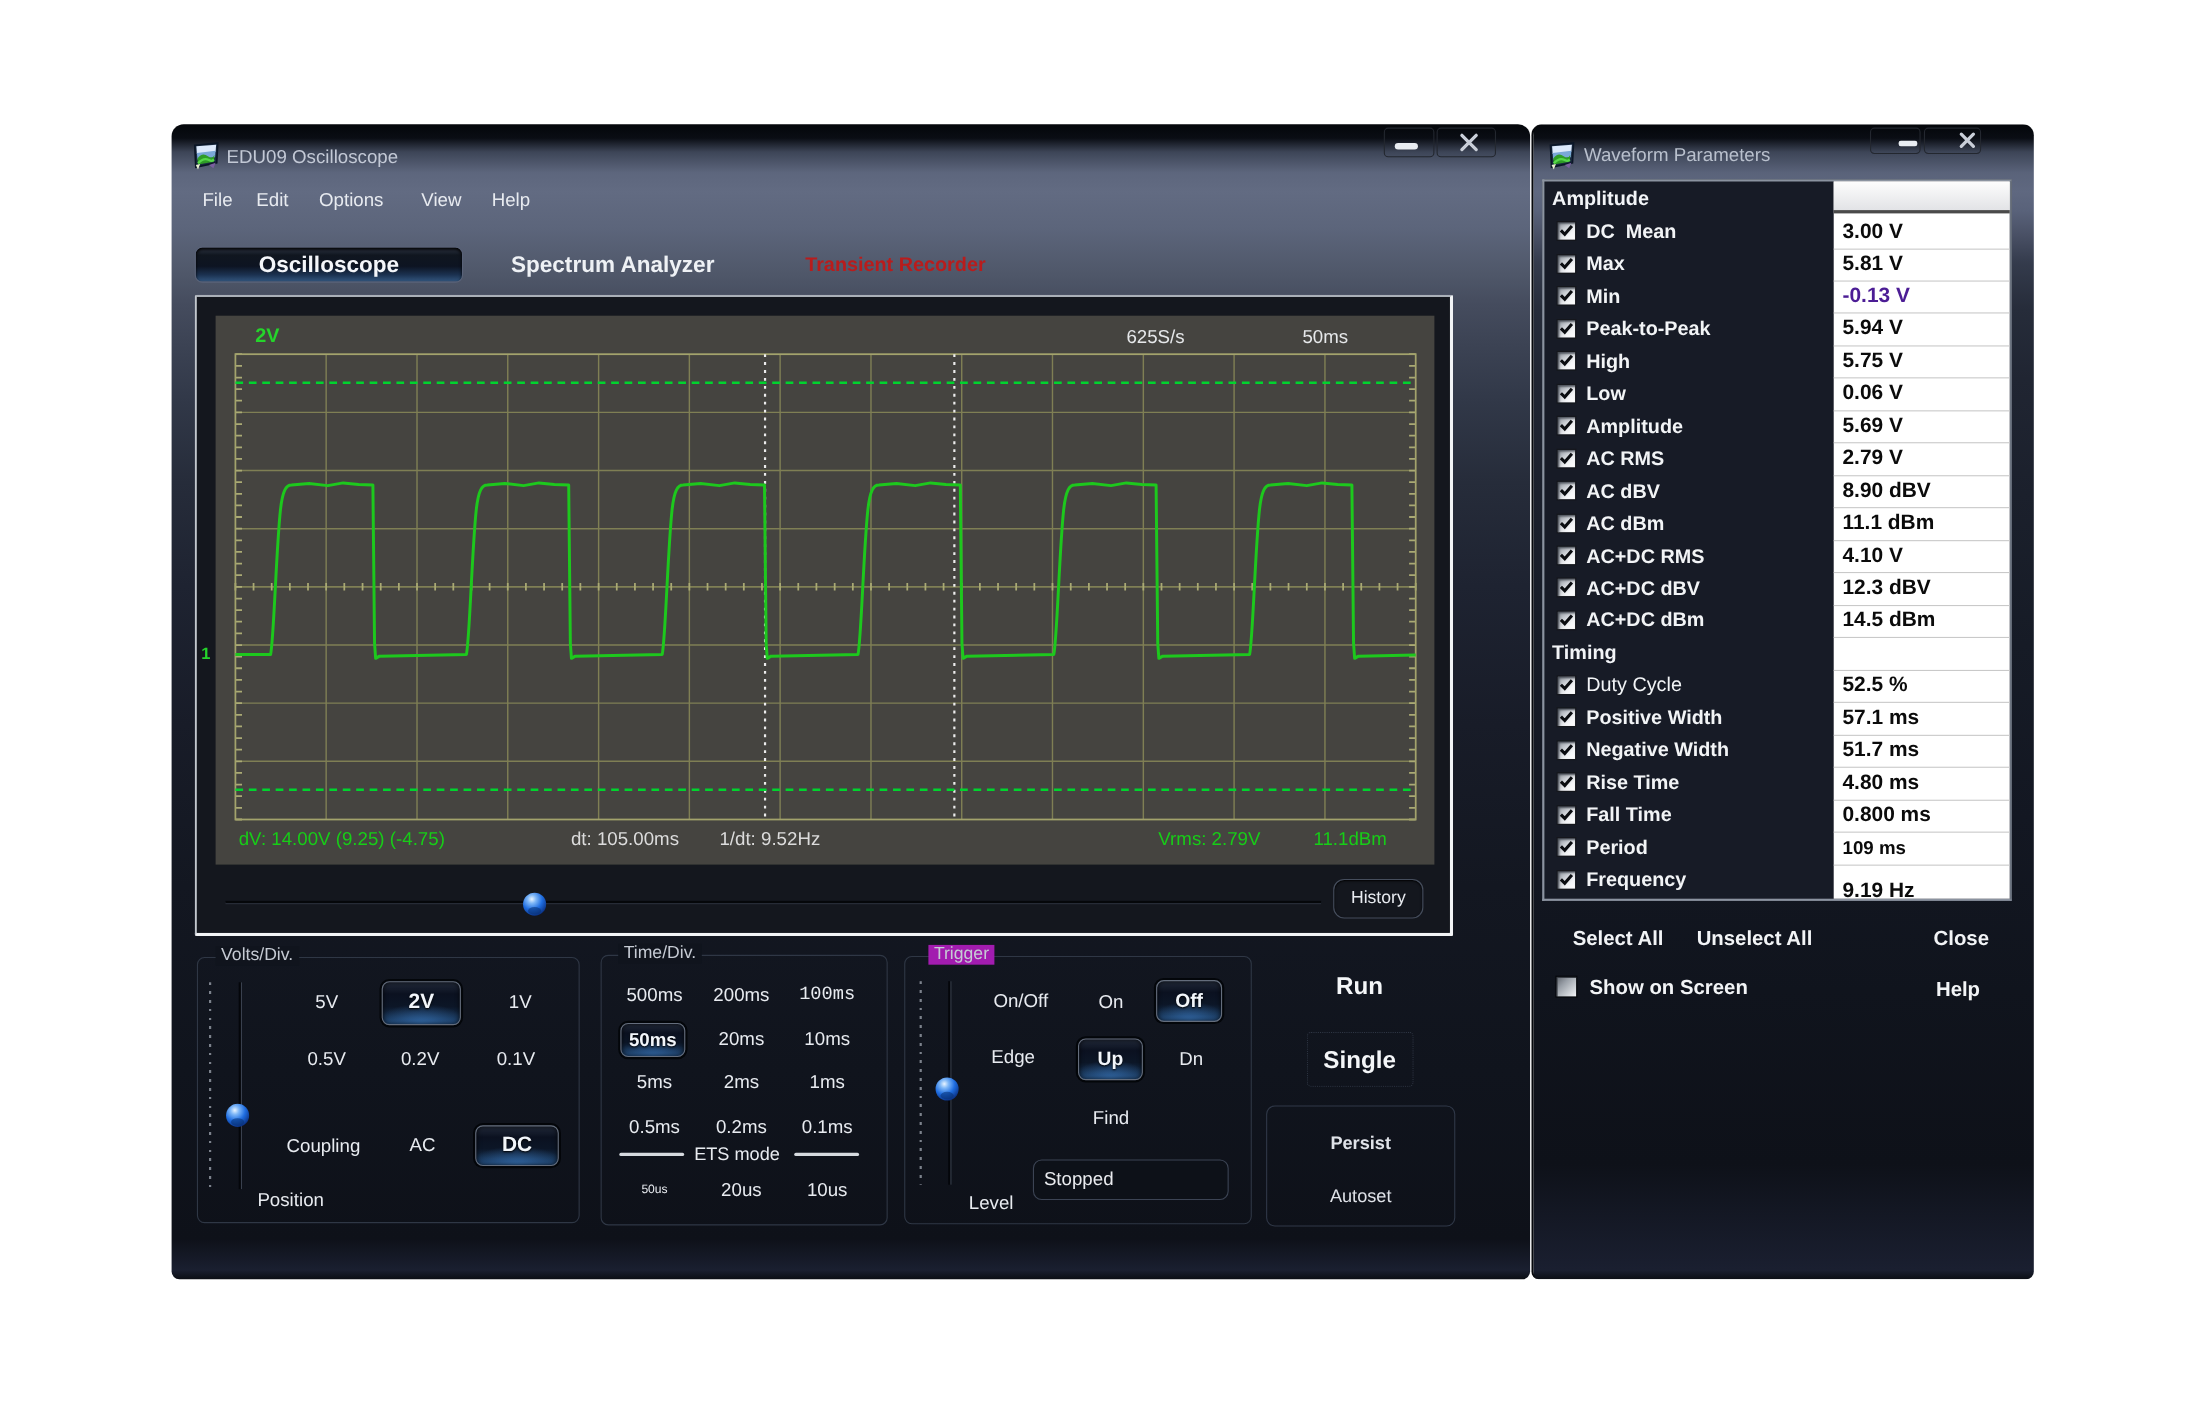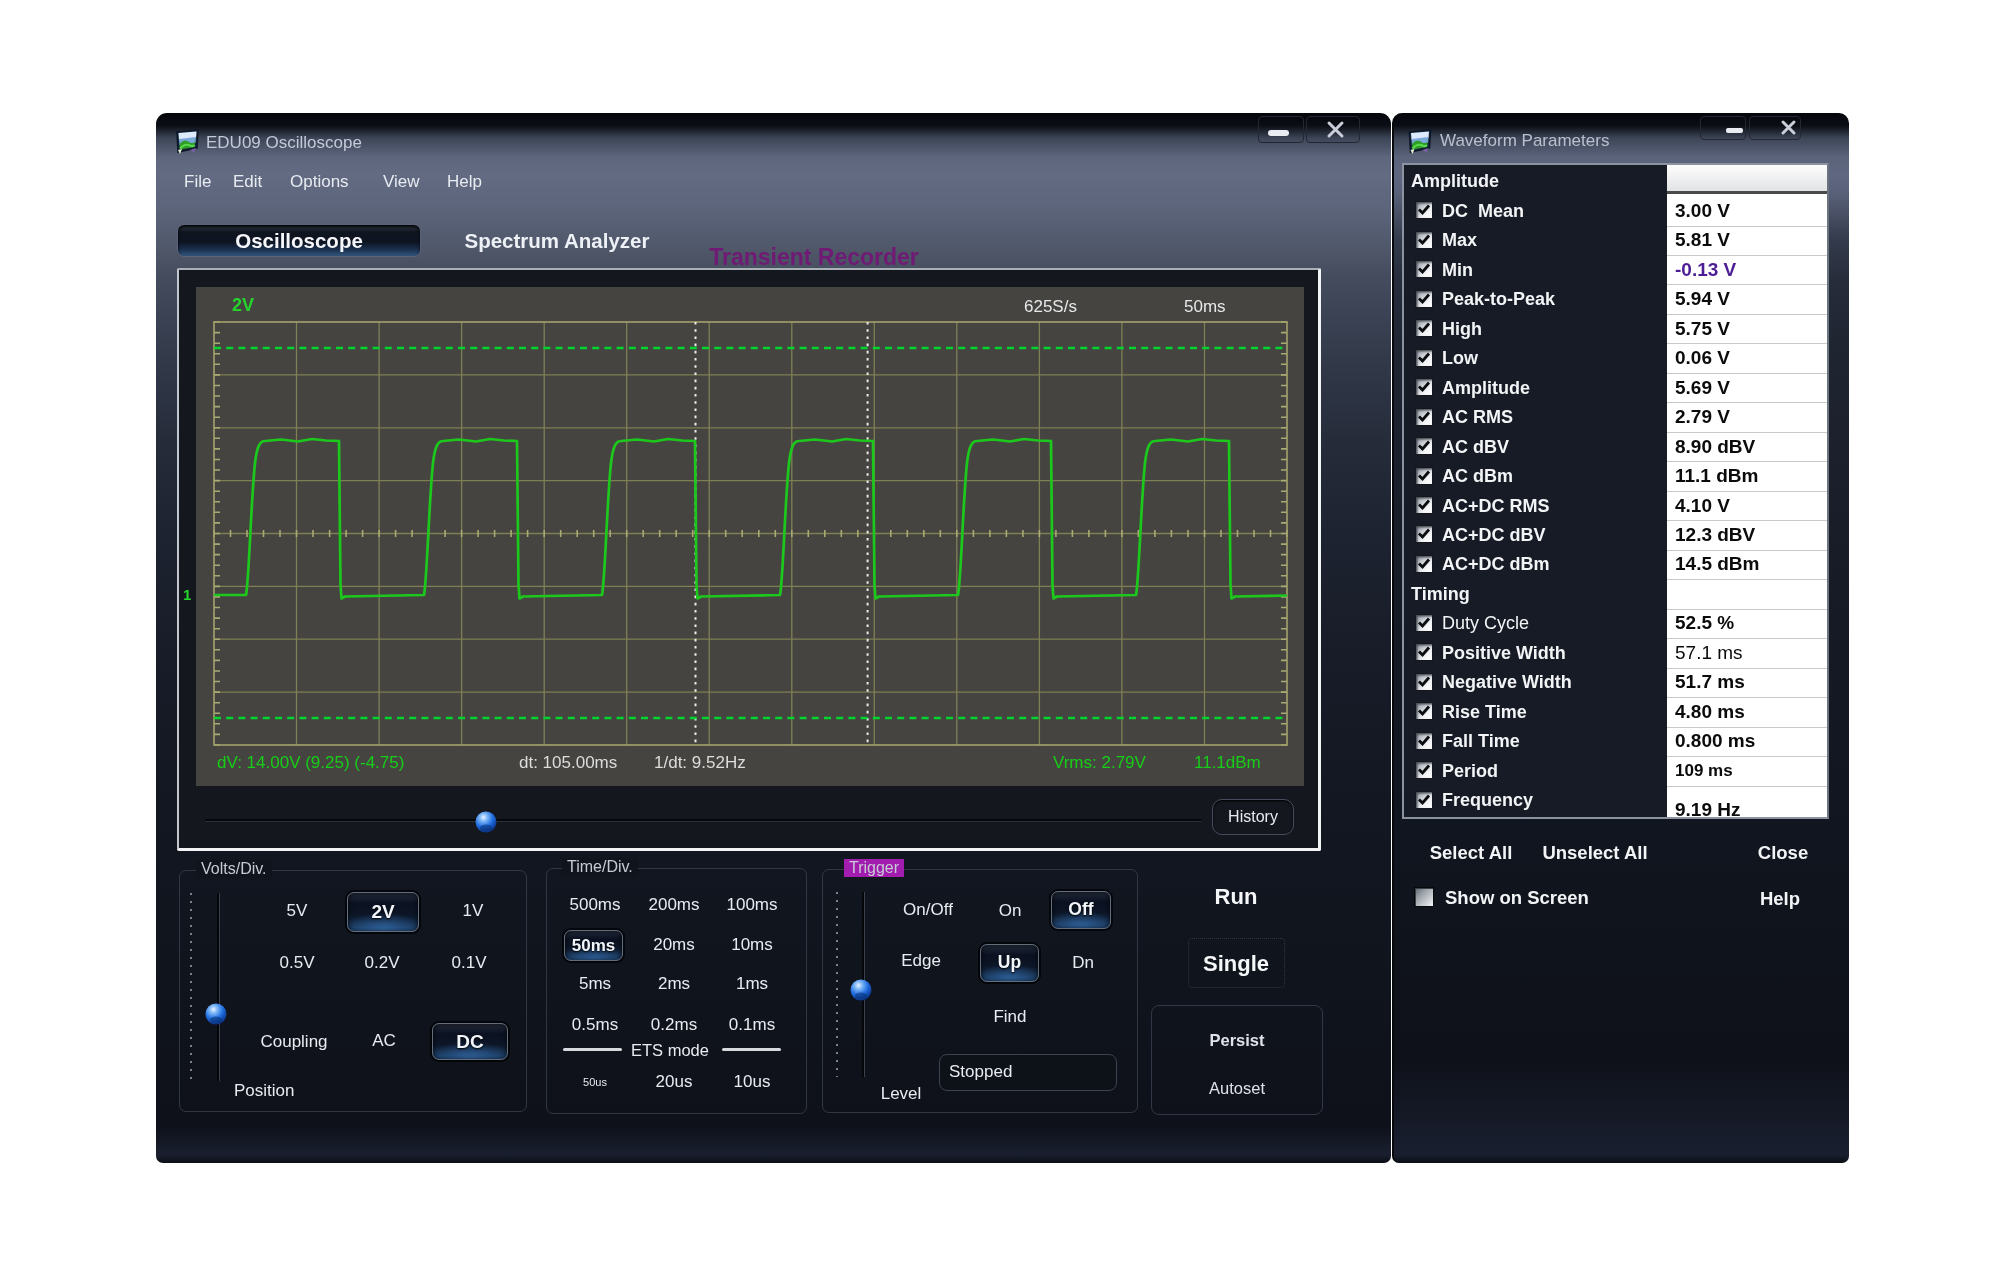--- a/index.html
+++ b/index.html
@@ -25,21 +25,21 @@
 </svg>
 <div style="position:absolute;left:206px;top:143px;transform:translate(0,-50%);white-space:nowrap;font-size:17px;font-weight:normal;color:#c3c9d6;">EDU09 Oscilloscope</div>
 <div style="position:absolute;left:184px;top:182px;transform:translate(0,-50%);white-space:nowrap;font-size:17px;font-weight:normal;color:#e8ebf0;">File</div>
 <div style="position:absolute;left:233px;top:182px;transform:translate(0,-50%);white-space:nowrap;font-size:17px;font-weight:normal;color:#e8ebf0;">Edit</div>
 <div style="position:absolute;left:290px;top:182px;transform:translate(0,-50%);white-space:nowrap;font-size:17px;font-weight:normal;color:#e8ebf0;">Options</div>
 <div style="position:absolute;left:383px;top:182px;transform:translate(0,-50%);white-space:nowrap;font-size:17px;font-weight:normal;color:#e8ebf0;">View</div>
 <div style="position:absolute;left:447px;top:182px;transform:translate(0,-50%);white-space:nowrap;font-size:17px;font-weight:normal;color:#e8ebf0;">Help</div>
 <div class="abs" style="left:177px;top:224px;width:244px;height:33px;border-radius:7px;border:1px solid #5a6379;background:linear-gradient(180deg,#343c4e 0%,#10161f 22%,#0d1422 55%,#1b3150 80%,#33567e 100%);box-shadow:inset 0 2px 3px #000"></div>
 <div style="position:absolute;left:299px;top:241px;transform:translate(-50%,-50%);white-space:nowrap;font-size:20.5px;font-weight:bold;color:#f4f6fa;">Oscilloscope</div>
 <div style="position:absolute;left:557px;top:241px;transform:translate(-50%,-50%);white-space:nowrap;font-size:20.5px;font-weight:bold;color:#eef1f5;">Spectrum Analyzer</div>
-<div style="position:absolute;left:814px;top:241px;transform:translate(-50%,-50%);white-space:nowrap;font-size:23px;font-weight:bold;color:#701a75;margin-top:16px;">Transient Recorder</div>
+<div style="position:absolute;left:814px;top:241px;transform:translate(-50%,-50%);white-space:nowrap;font-size:18px;font-weight:bold;color:#b91c1c;">Transient Recorder</div>
 <div class="abs" style="left:177px;top:268px;width:1144px;height:583px;background:#14171e;border-style:solid;border-width:2px 3px 3px 2px;border-top-color:#aab0b8;border-left-color:#c2c7cd;border-right-color:#f2f4f6;border-bottom-color:#f2f4f6;border-radius:2px"></div>
 <div class="abs" style="left:196px;top:287px;width:1108px;height:499px;background:#454440">
     <svg width="1108" height="499" viewBox="0 0 1108 499" style="position:absolute;left:0;top:0">
 <line x1="100.5" y1="35" x2="100.5" y2="458" stroke="#7f7f54" stroke-width="1.3"></line>
 <line x1="183.1" y1="35" x2="183.1" y2="458" stroke="#7f7f54" stroke-width="1.3"></line>
 <line x1="265.6" y1="35" x2="265.6" y2="458" stroke="#7f7f54" stroke-width="1.3"></line>
 <line x1="348.2" y1="35" x2="348.2" y2="458" stroke="#7f7f54" stroke-width="1.3"></line>
 <line x1="430.7" y1="35" x2="430.7" y2="458" stroke="#7f7f54" stroke-width="1.3"></line>
 <line x1="513.2" y1="35" x2="513.2" y2="458" stroke="#7f7f54" stroke-width="1.3"></line>
 <line x1="595.8" y1="35" x2="595.8" y2="458" stroke="#7f7f54" stroke-width="1.3"></line>
@@ -116,21 +116,21 @@
 <div style="position:absolute;left:294px;top:1042px;transform:translate(-50%,-50%);white-space:nowrap;font-size:17px;font-weight:normal;color:#e8ebf0;">Coupling</div>
 <div style="position:absolute;left:384px;top:1041px;transform:translate(-50%,-50%);white-space:nowrap;font-size:17px;font-weight:normal;color:#e8ebf0;">AC</div>
 <div style="position:absolute;left:432px;top:1023px;width:76px;height:37px;border-radius:7px;border:1px solid #646d7c;background:radial-gradient(ellipse 80% 65% at 50% 100%, rgba(64,130,205,0.65), rgba(64,130,205,0) 75%),linear-gradient(180deg,#222a3a 0%,#0b1120 28%,#0c1627 58%,#16304f 85%,#1f4470 100%);box-shadow:0 0 0 2px rgba(2,4,8,0.9),inset 0 0 5px rgba(0,0,0,0.8)">
 <div style="position:absolute;left:50%;top:50%;transform:translate(-50%,-52%);font-weight:bold;font-size:19px;color:#f2f6fb;text-shadow:0 1px 2px #000">DC</div>
   </div>
 <div style="position:absolute;left:234px;top:1091px;transform:translate(0,-50%);white-space:nowrap;font-size:17px;font-weight:normal;color:#e8ebf0;">Position</div>
 <div style="position:absolute;left:546px;top:868px;width:261px;height:246px;border:1.5px solid #2f3745;border-radius:7px"></div>
 <div style="position:absolute;left:562px;top:858px;background:#10141d;padding:0 5px;font-size:16px;color:#c6cbd4">Time/Div.</div>
 <div style="position:absolute;left:595px;top:905px;transform:translate(-50%,-50%);white-space:nowrap;font-size:17px;font-weight:normal;color:#e8ebf0;">500ms</div>
 <div style="position:absolute;left:674px;top:905px;transform:translate(-50%,-50%);white-space:nowrap;font-size:17px;font-weight:normal;color:#e8ebf0;">200ms</div>
-<div style="position:absolute;left:752px;top:905px;transform:translate(-50%,-50%);white-space:nowrap;font-size:17px;font-weight:normal;color:#e8ebf0;">100ms</div>
+<div style="position:absolute;left:752px;top:905px;transform:translate(-50%,-50%);white-space:nowrap;font-size:17px;font-weight:normal;color:#e8ebf0;font-family:Liberation Mono, monospace;">100ms</div>
 <div style="position:absolute;left:674px;top:945px;transform:translate(-50%,-50%);white-space:nowrap;font-size:17px;font-weight:normal;color:#e8ebf0;">20ms</div>
 <div style="position:absolute;left:752px;top:945px;transform:translate(-50%,-50%);white-space:nowrap;font-size:17px;font-weight:normal;color:#e8ebf0;">10ms</div>
 <div style="position:absolute;left:595px;top:984px;transform:translate(-50%,-50%);white-space:nowrap;font-size:17px;font-weight:normal;color:#e8ebf0;">5ms</div>
 <div style="position:absolute;left:674px;top:984px;transform:translate(-50%,-50%);white-space:nowrap;font-size:17px;font-weight:normal;color:#e8ebf0;">2ms</div>
 <div style="position:absolute;left:752px;top:984px;transform:translate(-50%,-50%);white-space:nowrap;font-size:17px;font-weight:normal;color:#e8ebf0;">1ms</div>
 <div style="position:absolute;left:595px;top:1025px;transform:translate(-50%,-50%);white-space:nowrap;font-size:17px;font-weight:normal;color:#e8ebf0;">0.5ms</div>
 <div style="position:absolute;left:674px;top:1025px;transform:translate(-50%,-50%);white-space:nowrap;font-size:17px;font-weight:normal;color:#e8ebf0;">0.2ms</div>
 <div style="position:absolute;left:752px;top:1025px;transform:translate(-50%,-50%);white-space:nowrap;font-size:17px;font-weight:normal;color:#e8ebf0;">0.1ms</div>
 <div style="position:absolute;left:595px;top:1082px;transform:translate(-50%,-50%);white-space:nowrap;font-size:11px;font-weight:normal;color:#e8ebf0;">50us</div>
 <div style="position:absolute;left:674px;top:1082px;transform:translate(-50%,-50%);white-space:nowrap;font-size:17px;font-weight:normal;color:#e8ebf0;">20us</div>
@@ -298,21 +298,21 @@
       <path d="M3 7.5 L6.5 11 L13 3.5" fill="none" stroke="#0a0c10" stroke-width="2.8"></path>
     </svg></div>
 <div style="position:absolute;left:1442px;top:623.4047619047618px;transform:translate(0,-50%);white-space:nowrap;font-size:18px;font-weight:normal;color:#f2f4f6;">Duty Cycle</div>
 <div style="position:absolute;left:1675px;top:623.4047619047618px;transform:translate(0,-50%);white-space:nowrap;font-size:19px;font-weight:bold;color:#0b0b0b;">52.5 %</div>
 <div class="abs" style="left:1667px;top:608.7px;width:160px;height:1px;background:#c9c9c9"></div>
 <div style="position:absolute;left:1415px;top:643.3809523809523px;width:18px;height:18px;background:linear-gradient(135deg,#8e949c 0%,#c6cad0 35%,#f4f5f7 70%,#ffffff 100%);border:1px solid #15171c;box-shadow:inset 1.5px 1.5px 2px rgba(60,65,74,0.9)">
 <svg width="16" height="16" viewBox="0 0 16 16">
       <path d="M3 7.5 L6.5 11 L13 3.5" fill="none" stroke="#0a0c10" stroke-width="2.8"></path>
     </svg></div>
 <div style="position:absolute;left:1442px;top:652.8809523809523px;transform:translate(0,-50%);white-space:nowrap;font-size:18px;font-weight:bold;color:#f2f4f6;">Positive Width</div>
-<div style="position:absolute;left:1675px;top:652.8809523809523px;transform:translate(0,-50%);white-space:nowrap;font-size:19px;font-weight:normal;color:#0b0b0b;">57.1 ms</div>
+<div style="position:absolute;left:1675px;top:652.8809523809523px;transform:translate(0,-50%);white-space:nowrap;font-size:19px;font-weight:bold;color:#0b0b0b;">57.1 ms</div>
 <div class="abs" style="left:1667px;top:638.1px;width:160px;height:1px;background:#c9c9c9"></div>
 <div style="position:absolute;left:1415px;top:672.8571428571428px;width:18px;height:18px;background:linear-gradient(135deg,#8e949c 0%,#c6cad0 35%,#f4f5f7 70%,#ffffff 100%);border:1px solid #15171c;box-shadow:inset 1.5px 1.5px 2px rgba(60,65,74,0.9)">
 <svg width="16" height="16" viewBox="0 0 16 16">
       <path d="M3 7.5 L6.5 11 L13 3.5" fill="none" stroke="#0a0c10" stroke-width="2.8"></path>
     </svg></div>
 <div style="position:absolute;left:1442px;top:682.3571428571428px;transform:translate(0,-50%);white-space:nowrap;font-size:18px;font-weight:bold;color:#f2f4f6;">Negative Width</div>
 <div style="position:absolute;left:1675px;top:682.3571428571428px;transform:translate(0,-50%);white-space:nowrap;font-size:19px;font-weight:bold;color:#0b0b0b;">51.7 ms</div>
 <div class="abs" style="left:1667px;top:667.6px;width:160px;height:1px;background:#c9c9c9"></div>
 <div style="position:absolute;left:1415px;top:702.3333333333333px;width:18px;height:18px;background:linear-gradient(135deg,#8e949c 0%,#c6cad0 35%,#f4f5f7 70%,#ffffff 100%);border:1px solid #15171c;box-shadow:inset 1.5px 1.5px 2px rgba(60,65,74,0.9)">
 <svg width="16" height="16" viewBox="0 0 16 16">

